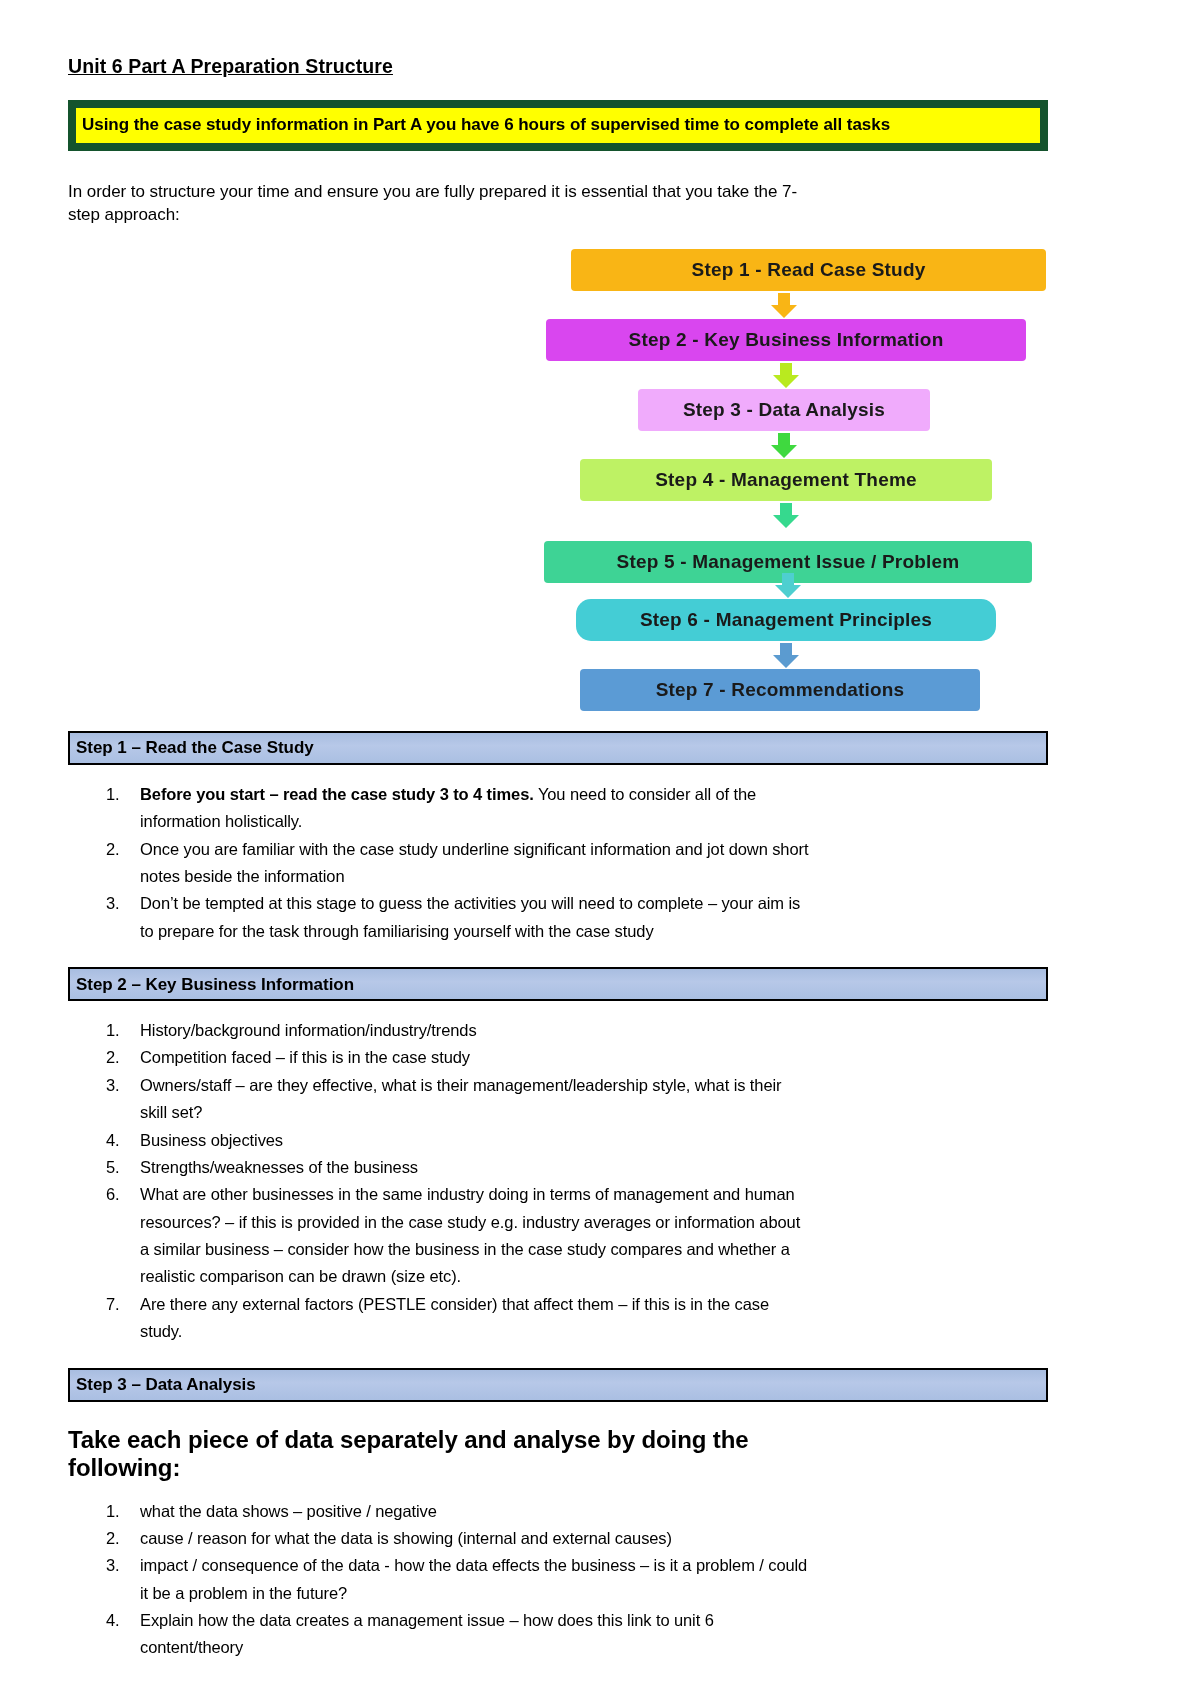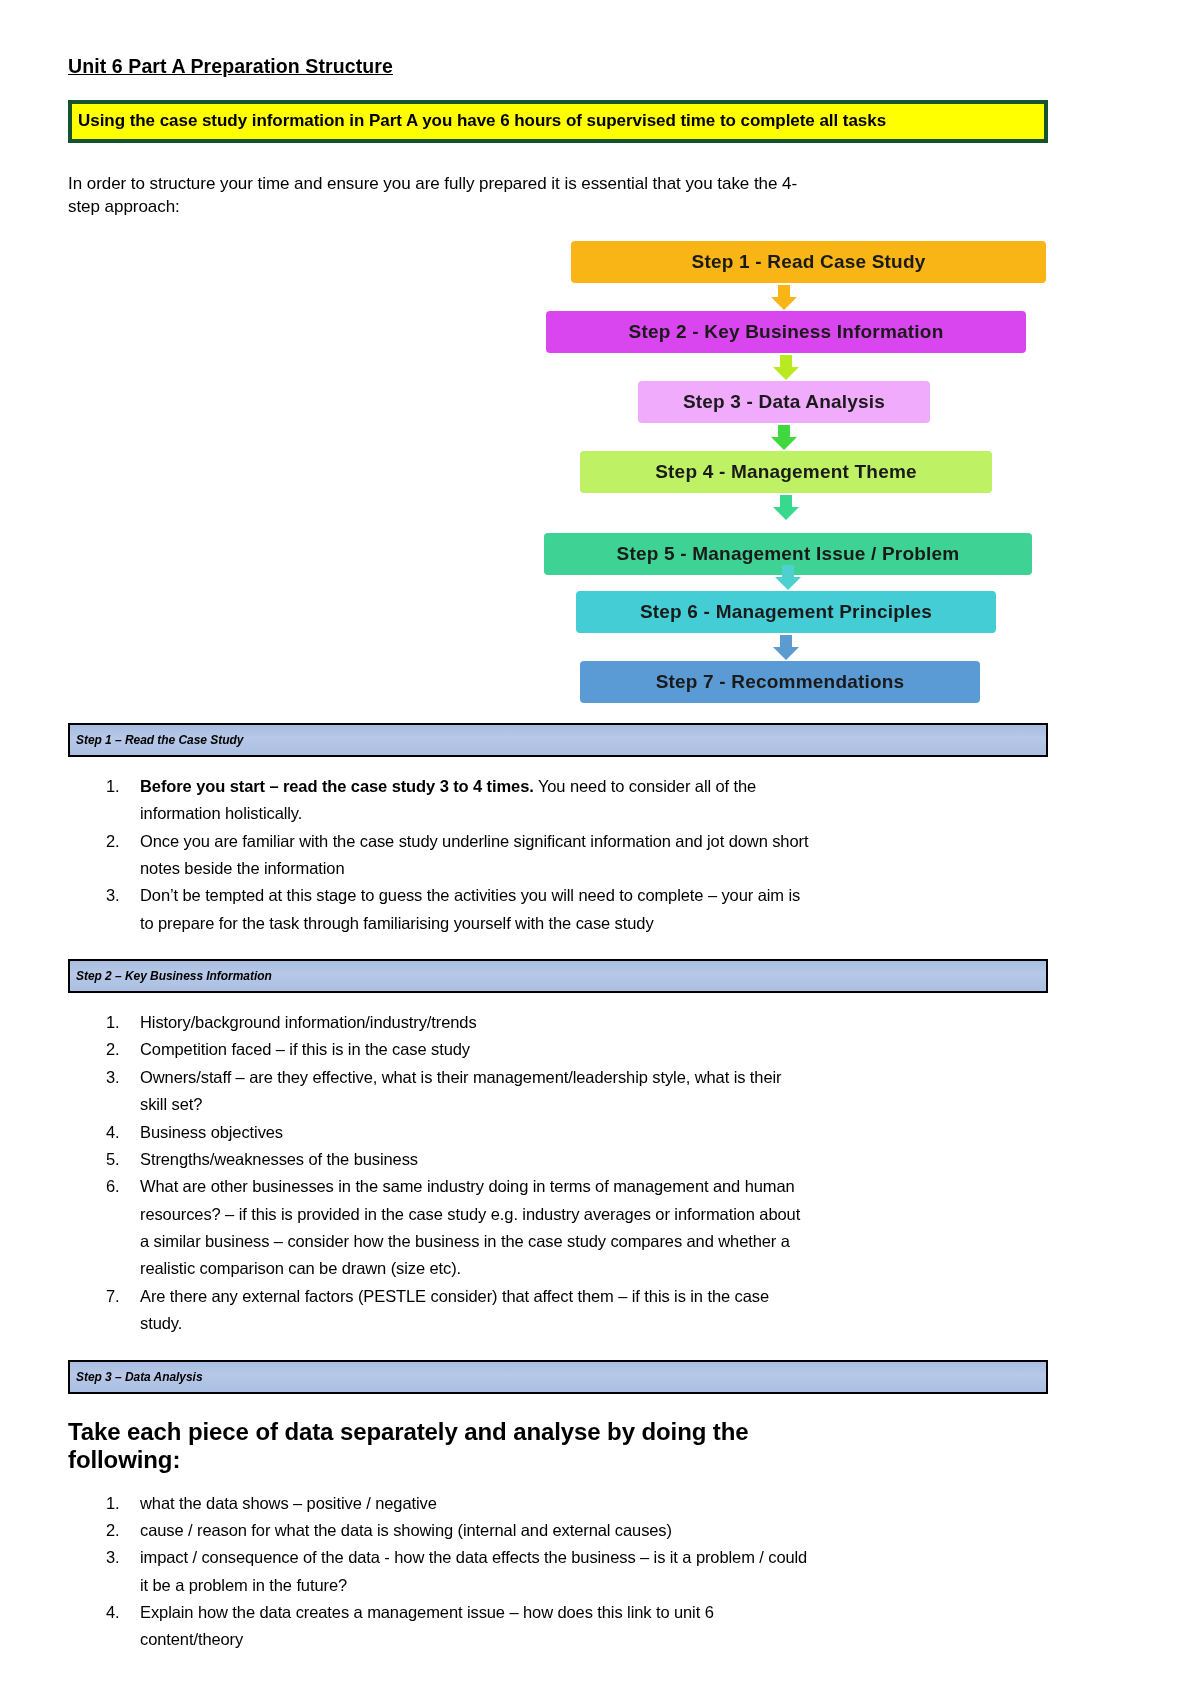--- a/index.html
+++ b/index.html
@@ -28,21 +28,21 @@
     font-size: 19.5px;
     font-weight: bold;
     text-decoration: underline;
     letter-spacing: 0.1px;
     margin: 0 0 22px 0;
     line-height: 1.2;
   }
 
   
   .banner {
-    border: 4px solid #14532d;
+    border: 8px solid #14532d;
     background: #ffff00;
     box-sizing: border-box;
     padding: 7px 6px 8px 6px;
     margin: 0 0 0 0;
     width: 980px;
   }
   .banner-text {
     font-size: 17px;
     font-weight: bold;
     line-height: 1.15;
@@ -88,25 +88,24 @@
     box-sizing: border-box;
     width: 980px;
     height: 34px;
     margin: 22px 0 0 0;
     background: linear-gradient(to bottom, #a8bde0 0%, #b7c8e8 42%, #aabfe2 100%);
     display: flex;
     align-items: center;
     padding-left: 6px;
   }
   .section-bar-text {
-    font-size: 12px;
+    font-size: 17px;
     font-weight: bold;
     letter-spacing: -0.05px;
     line-height: 1;
-    font-style: italic;
   }
 
   
   .lead-in {
     font-size: 24px;
     font-weight: bold;
     margin: 24px 0 0 0;
     letter-spacing: -0.1px;
   }
 
@@ -146,21 +145,21 @@
 <body>
 
 <div class="page">
 
   <h1 class="doc-title">Unit 6 Part A Preparation Structure</h1>
 
   <div class="banner">
     <div class="banner-text">Using the case study information in Part A you have 6 hours of supervised time to complete all tasks</div>
   </div>
 
-  <p class="intro">In order to structure your time and ensure you are fully prepared it is essential that you take the 4-step approach:</p>
+  <p class="intro">In order to structure your time and ensure you are fully prepared it is essential that you take the 7-step approach:</p>
 
   <div class="flow" id="flowchart">
       <div class="flow-box" style="left: 503px; width: 475px; top: 0px; background: rgb(249, 181, 21);">
         <span>Step 1 - Read Case Study</span>
       </div>
       <div class="flow-arrow" style="left: 700.5px; top: 44px;"><svg width="30" height="26" viewBox="0 0 30 26">
           <polygon points="9,0 21,0 21,12 28,12 15,25 2,12 9,12" fill="#f9b515"></polygon>
         </svg></div>
       <div class="flow-box" style="left: 478px; width: 480px; top: 70px; background: #d946ef;">
         <span>Step 2 - Key Business Information</span>
@@ -179,21 +178,21 @@
       </div>
       <div class="flow-arrow" style="left: 703px; top: 254px;"><svg width="30" height="26" viewBox="0 0 30 26">
           <polygon points="9,0 21,0 21,12 28,12 15,25 2,12 9,12" fill="#36d98e"></polygon>
         </svg></div>
       <div class="flow-box" style="left: 476px; width: 488px; top: 292px; background: rgb(62, 211, 149);">
         <span>Step 5 - Management Issue / Problem</span>
       </div>
       <div class="flow-arrow" style="left: 705px; top: 324px;"><svg width="30" height="26" viewBox="0 0 30 26">
           <polygon points="9,0 21,0 21,12 28,12 15,25 2,12 9,12" fill="#4ecfd0"></polygon>
         </svg></div>
-      <div class="flow-box" style="left: 508px; width: 420px; top: 350px; background: rgb(68, 205, 213);">
+      <div class="flow-box" style="left: 508px; width: 420px; top: 350px; background: rgb(68, 205, 213); border-radius: 15px;">
         <span>Step 6 - Management Principles</span>
       </div>
       <div class="flow-arrow" style="left: 703px; top: 394px;"><svg width="30" height="26" viewBox="0 0 30 26">
           <polygon points="9,0 21,0 21,12 28,12 15,25 2,12 9,12" fill="#5b9bd0"></polygon>
         </svg></div>
       <div class="flow-box" style="left: 512px; width: 400px; top: 420px; background: rgb(91, 155, 213);">
         <span>Step 7 - Recommendations</span>
       </div>
     </div>
 

